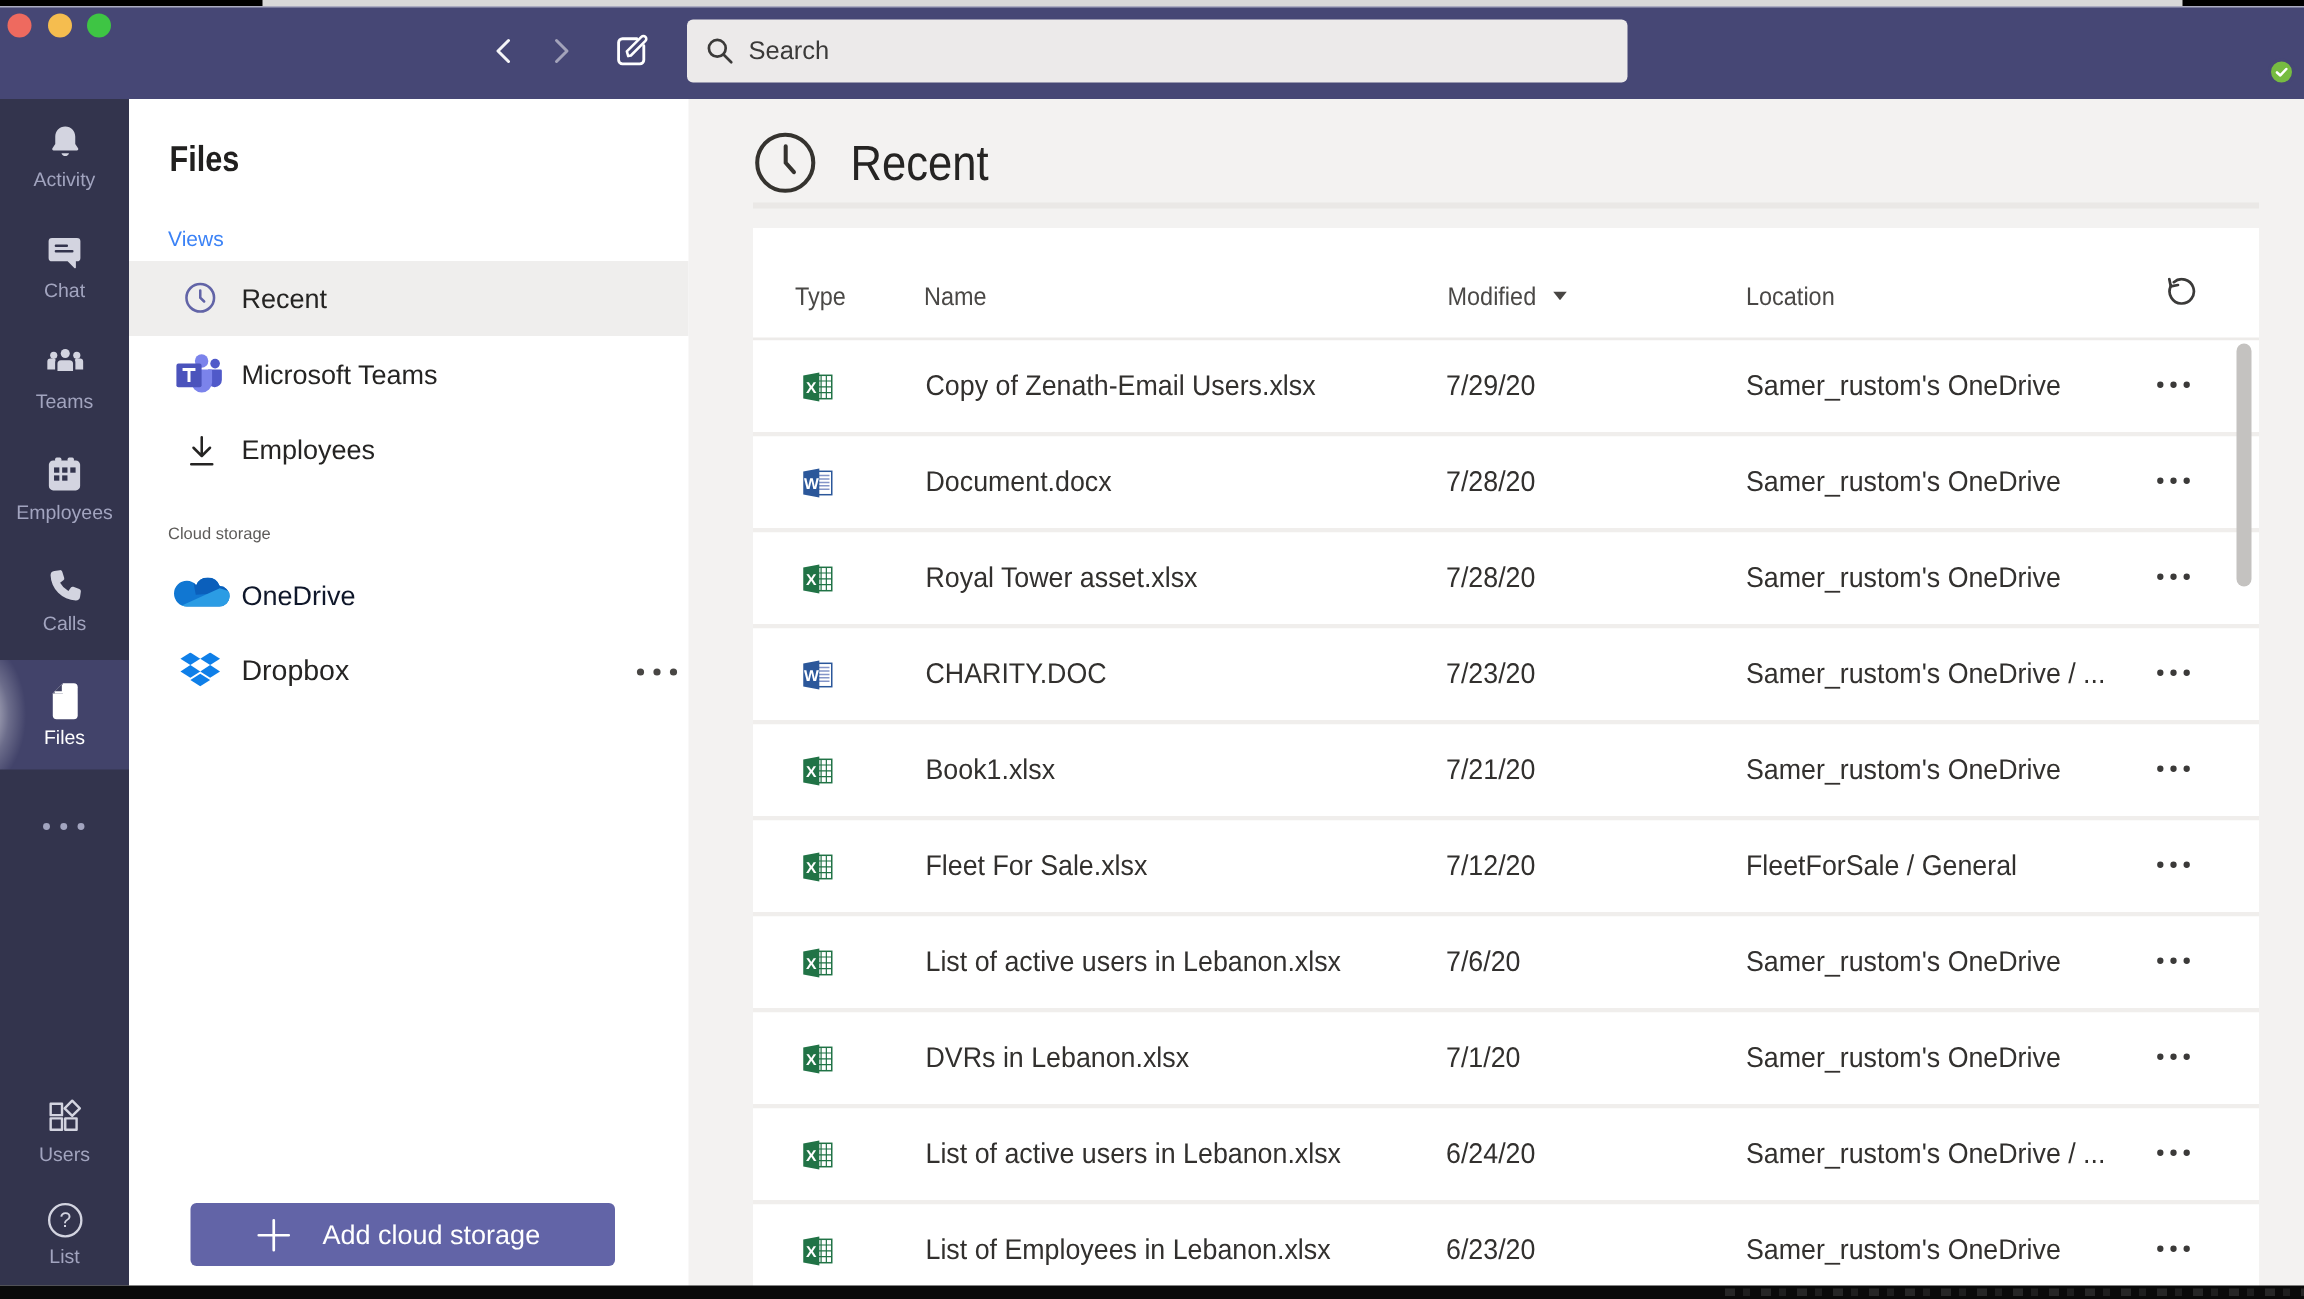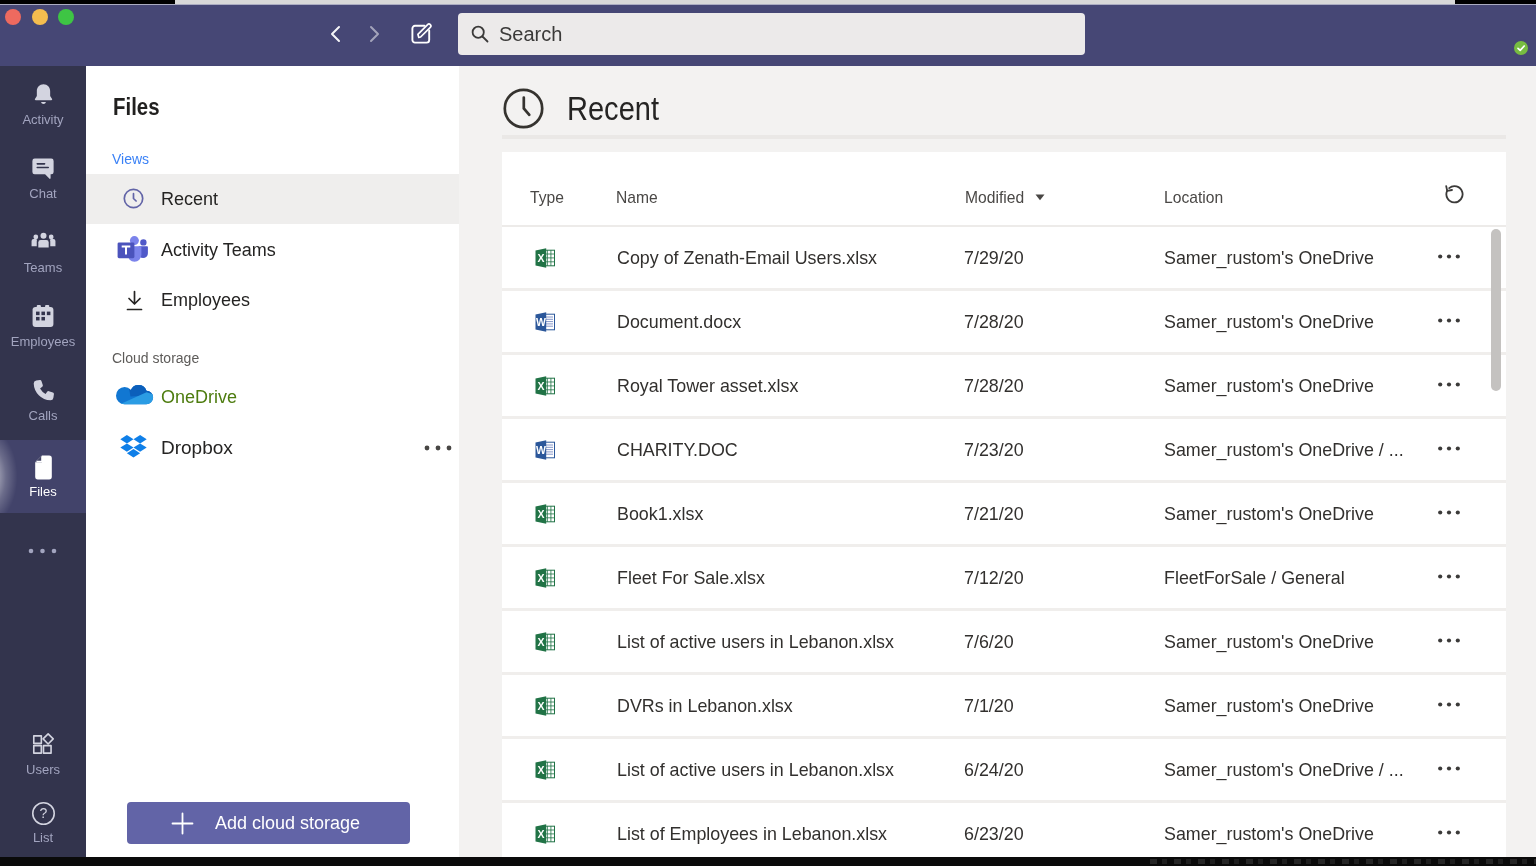--- a/index.html
+++ b/index.html
@@ -31,21 +31,21 @@
 <svg class="abs" style="left:409px;top:22px;" width="24" height="24" viewBox="0 0 24 24">
   <path d="M15.5 3.8 H6 A2.6 2.6 0 0 0 3.4 6.4 V18 A2.6 2.6 0 0 0 6 20.6 H17.6 A2.6 2.6 0 0 0 20.2 18 V8.5" fill="none" stroke="#fff" stroke-width="1.9" stroke-linecap="round"></path>
   <path d="M9.8 15.4 L8.9 12.3 L18.6 2.6 A1.9 1.9 0 0 1 21.3 5.3 L11.6 15 Z" fill="none" stroke="#fff" stroke-width="1.7" stroke-linejoin="round"></path>
 </svg>
 
 <div class="abs" style="left:458px;top:13px;width:627px;height:42px;background:#eceaea;border-radius:4px;"></div>
 <svg class="abs" style="left:470px;top:24px;" width="20" height="20" viewBox="0 0 20 20">
     <circle cx="8.2" cy="8.2" r="5.6" fill="none" stroke="#3b3a39" stroke-width="1.8"></circle>
     <path d="M12.5 12.5 L17.5 17.5" stroke="#3b3a39" stroke-width="1.8" stroke-linecap="round"></path>
   </svg>
-<div class="abs" style="left:499px;top:13px;height:42px;line-height:42px;font-size:20px;color:#3b3a39;">Search</div>
+<div class="abs" style="left:499px;top:13px;height:42px;line-height:42px;font-size:17px;color:#3b3a39;">Search</div>
 
 <div class="abs" style="left:1567px;top:13px;width:43px;height:43px;border-radius:50%;background:#eadcea;text-align:center;line-height:43px;font-size:17px;font-weight:bold;color:#6b2a5c;">SR</div>
 <div class="abs" style="left:1512px;top:39px;width:18px;height:18px;border-radius:50%;background:#77bc41;border:2px solid #464775;"></div>
 <svg class="abs" style="left:1515px;top:42px;" width="12" height="12" viewBox="0 0 12 12">
     <path d="M3 6.3 L5.2 8.3 L9.2 4" fill="none" stroke="#fff" stroke-width="1.7" stroke-linecap="round" stroke-linejoin="round"></path>
   </svg>
 
 <div class="abs" style="left:0;top:66px;width:86px;height:791px;background:#33344d;"></div>
 <div id="rail">
     <div class="abs" style="left:0;top:82px;width:86px;height:26px;text-align:center;line-height:0;"><svg width="25" height="25" viewBox="0 0 24 24">
@@ -118,41 +118,41 @@
 <div class="abs" style="left:161px;top:174px;height:50px;line-height:50px;font-size:18px;color:#252423;">Recent</div>
 
 <svg class="abs" style="left:117px;top:235px;" width="31" height="29" viewBox="0 0 31 29">
   <circle cx="17.4" cy="5.6" r="4.5" fill="#7b83eb"></circle>
   <circle cx="26.4" cy="7.4" r="3.2" fill="#5059c9"></circle>
   <path d="M21.7 11.3 H30.1 a0.8 0.8 0 0 1 0.8 0.8 V18.3 a4.8 4.8 0 0 1 -4.8 4.8 a4.8 4.8 0 0 1 -4.8 -4.8 Z" fill="#5059c9"></path>
   <path d="M10.4 11.3 H23.5 a0.9 0.9 0 0 1 0.9 0.9 V19.8 a6.9 6.9 0 0 1 -6.9 6.9 a6.9 6.9 0 0 1 -6.9 -6.9 V12.2 a0.9 0.9 0 0 1 0.9 -0.9 Z" fill="#7b83eb"></path>
   <rect x="0.6" y="7.4" width="16.8" height="15.8" rx="1.4" fill="#4b53bc"></rect>
   <path d="M4.7 11.4 H13.3 M9 11.4 V19.6" stroke="#fff" stroke-width="2" fill="none"></path>
 </svg>
-<div class="abs" style="left:161px;top:225px;height:50px;line-height:50px;font-size:18px;color:#252423;">Activity Teams</div>
+<div class="abs" style="left:161px;top:225px;height:50px;line-height:50px;font-size:18px;color:#252423;">Microsoft Teams</div>
 
 <svg class="abs" style="left:125px;top:290px;" width="19" height="21" viewBox="0 0 19 21">
     <path d="M9.5 1.5 V13.5 M4 8.5 l5.5 5.5 L15 8.5 M2.5 19.5 h14" fill="none" stroke="#252423" stroke-width="1.7" stroke-linecap="round" stroke-linejoin="round"></path>
   </svg>
 <div class="abs" style="left:161px;top:275px;height:50px;line-height:50px;font-size:18px;color:#252423;">Employees</div>
-<div class="abs" style="left:112px;top:350px;font-size:14px;color:#5d5b59;">Cloud storage</div>
+<div class="abs" style="left:112px;top:350px;font-size:11px;color:#5d5b59;">Cloud storage</div>
 
 <svg class="abs" style="left:116px;top:385px;" width="38" height="24" viewBox="0 0 38 24">
   <defs>
       <clipPath id="odc">
         <path d="M14.8 5.1 A8.3 8.3 0 0 1 22.6 0 A8.3 8.3 0 0 1 30.5 5.7 A6.8 6.8 0 0 1 37.1 12.5 A6.8 6.8 0 0 1 30.3 19.3 H8.6 A8.6 8.6 0 0 1 0 10.7 A8.6 8.6 0 0 1 8.6 2.1 A8.5 8.5 0 0 1 14.8 5.1 Z"></path>
       </clipPath>
     </defs>
   <g clip-path="url(#odc)">
     <rect x="0" y="0" width="38" height="24" fill="#1177d2"></rect>
     <path d="M12 -2 L38 -2 L38 10 L14.5 11.5 Z" fill="#0b5fbb"></path>
     <path d="M-1 21.5 L30.5 7.2 L38 9.5 L38 24 L-1 24 Z" fill="#2b9ce4"></path>
   </g>
 </svg>
-<div class="abs" style="left:161px;top:372px;height:50px;line-height:50px;font-size:18px;color:#4d7c0f;">OneDrive</div>
+<div class="abs" style="left:161px;top:372px;height:50px;line-height:50px;font-size:18px;color:#0f172a;">OneDrive</div>
 
 <svg class="abs" style="left:120px;top:435px;" width="27" height="26" viewBox="0 0 27 26">
   <path d="M6.9 0 L13.5 4.2 L6.9 8.4 L0.3 4.2 Z" fill="#0f7fe8"></path>
   <path d="M20.1 0 L26.7 4.2 L20.1 8.4 L13.5 4.2 Z" fill="#0f7fe8"></path>
   <path d="M6.9 8.4 L13.5 12.6 L6.9 16.8 L0.3 12.6 Z" fill="#0f7fe8"></path>
   <path d="M20.1 8.4 L26.7 12.6 L20.1 16.8 L13.5 12.6 Z" fill="#0f7fe8"></path>
   <path d="M6.9 18.3 L13.5 14.1 L20.1 18.3 L13.5 22.5 Z" fill="#0f7fe8"></path>
 </svg>
 <div class="abs" style="left:161px;top:423px;height:50px;line-height:50px;font-size:19px;color:#252423;">Dropbox</div>
 <svg class="abs" style="left:424px;top:445px;" width="28" height="6" viewBox="0 0 28 6">

